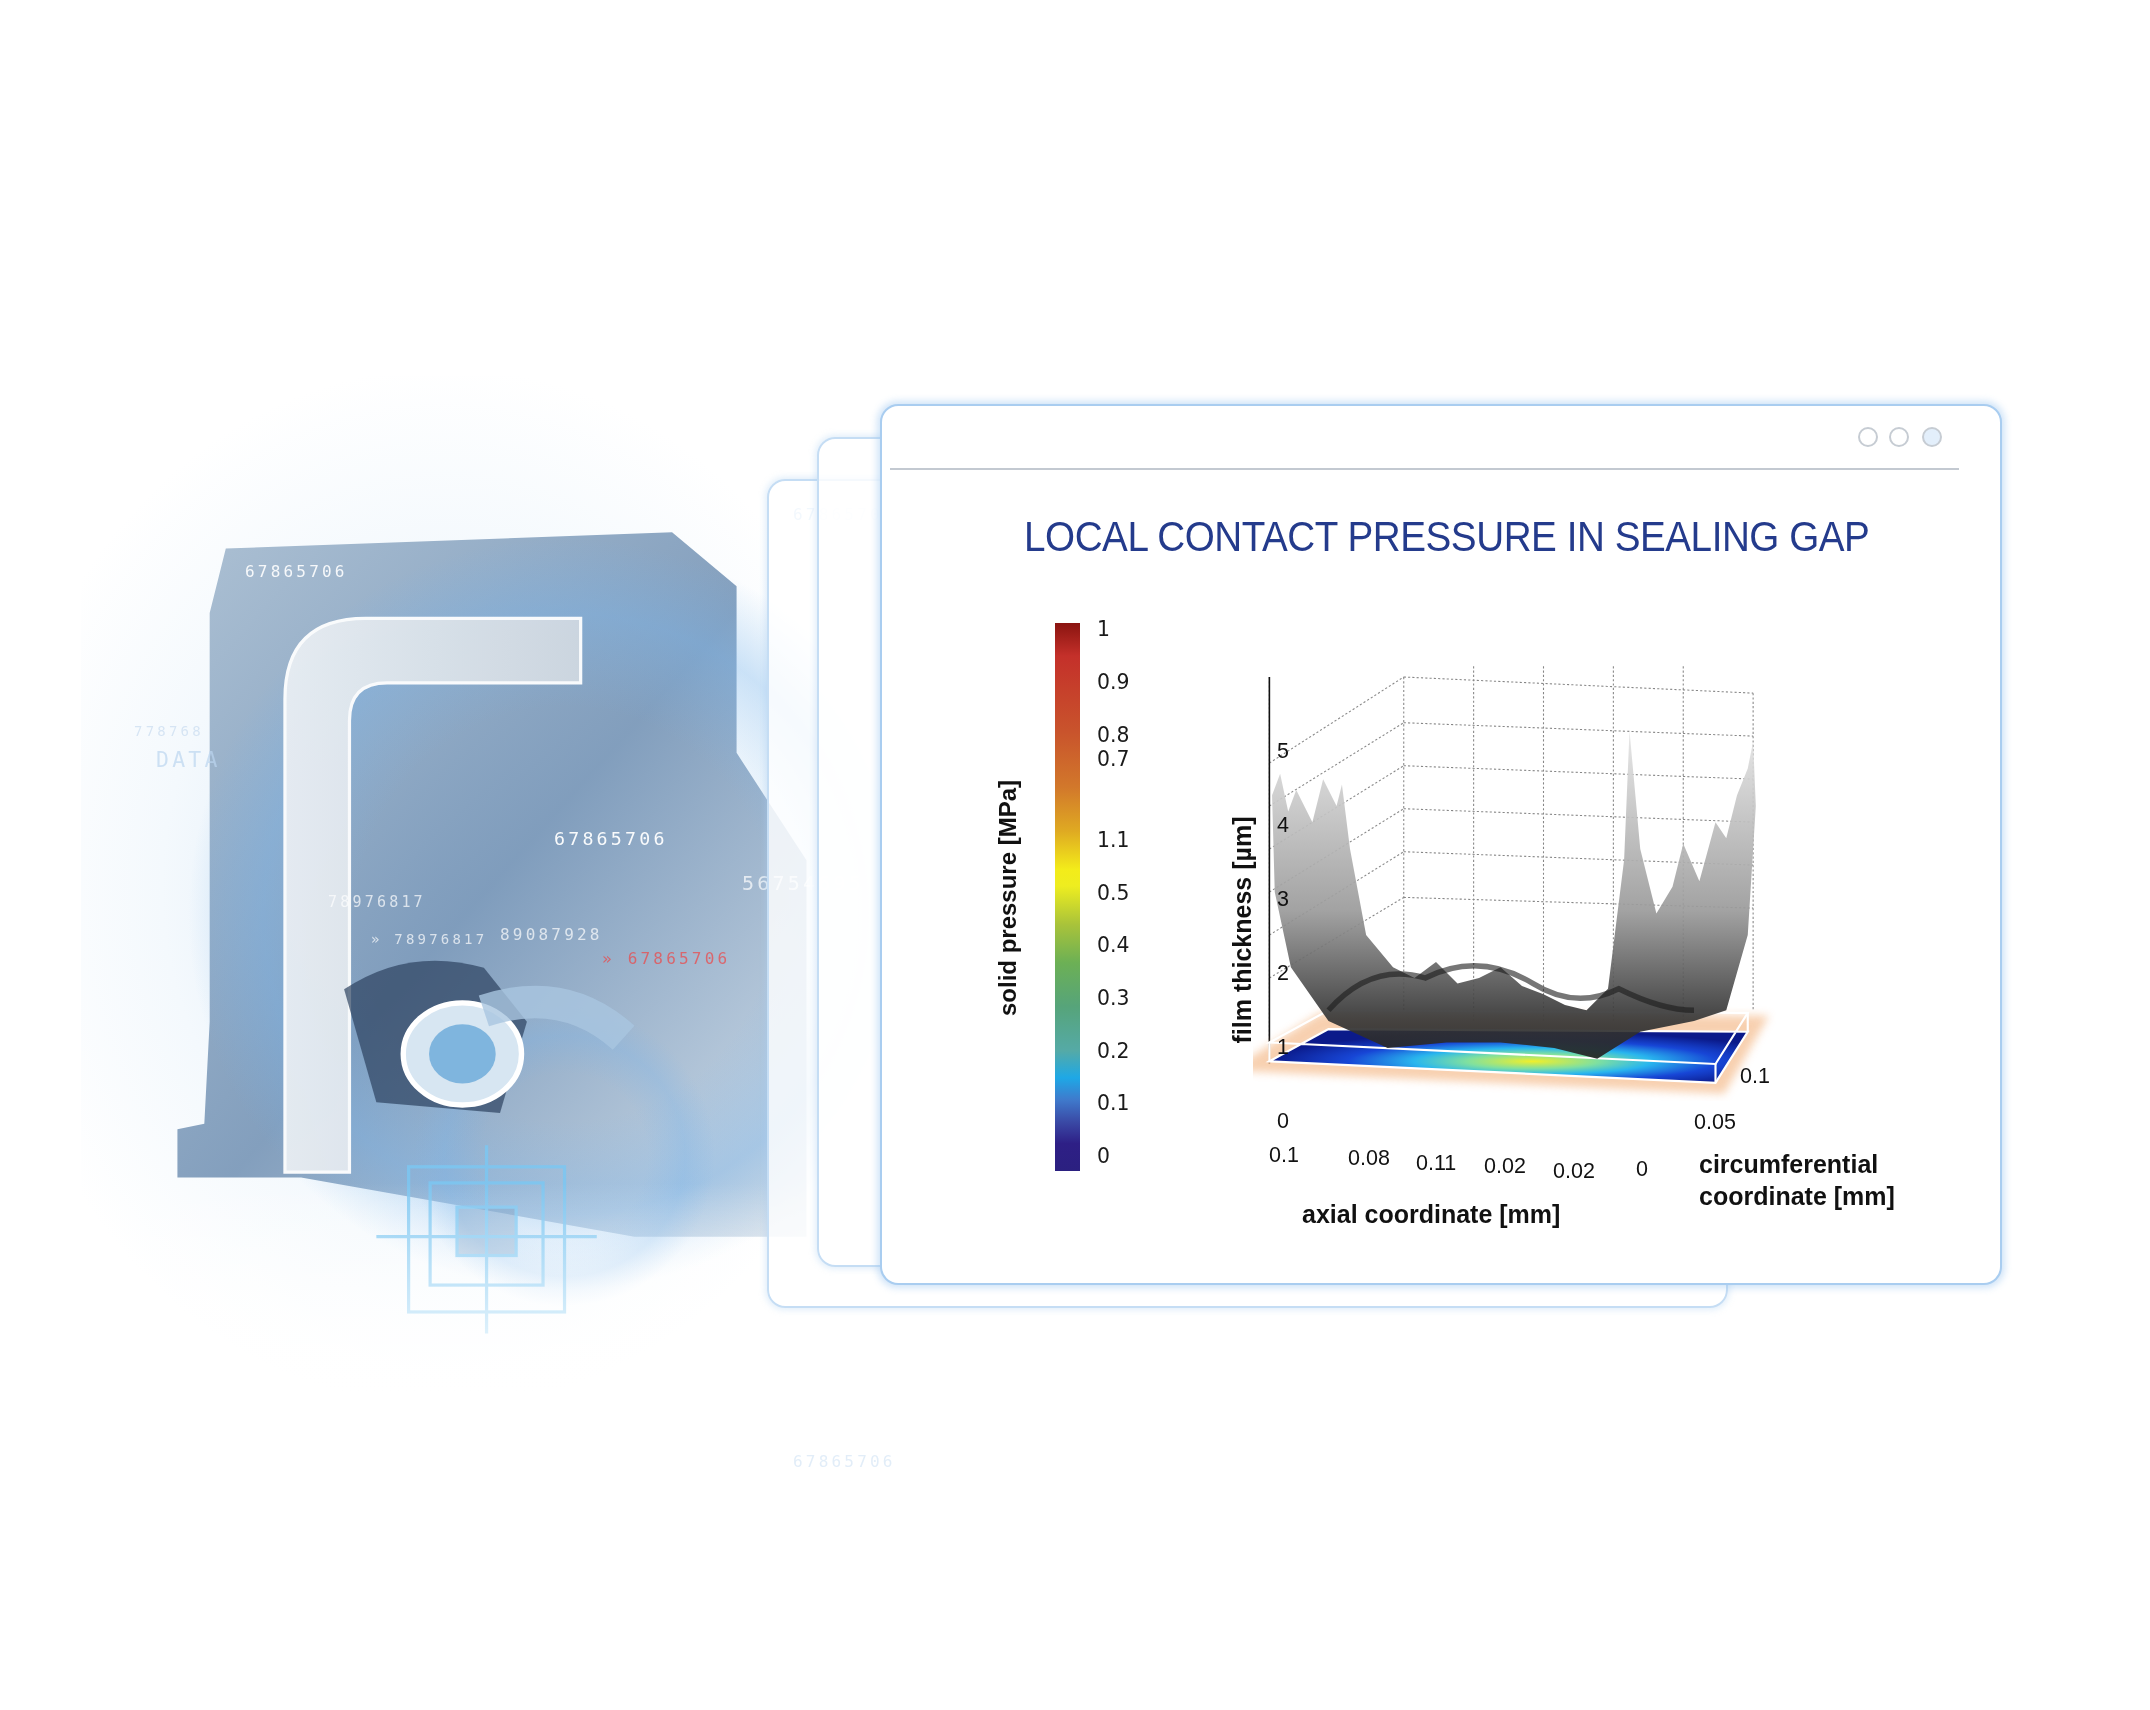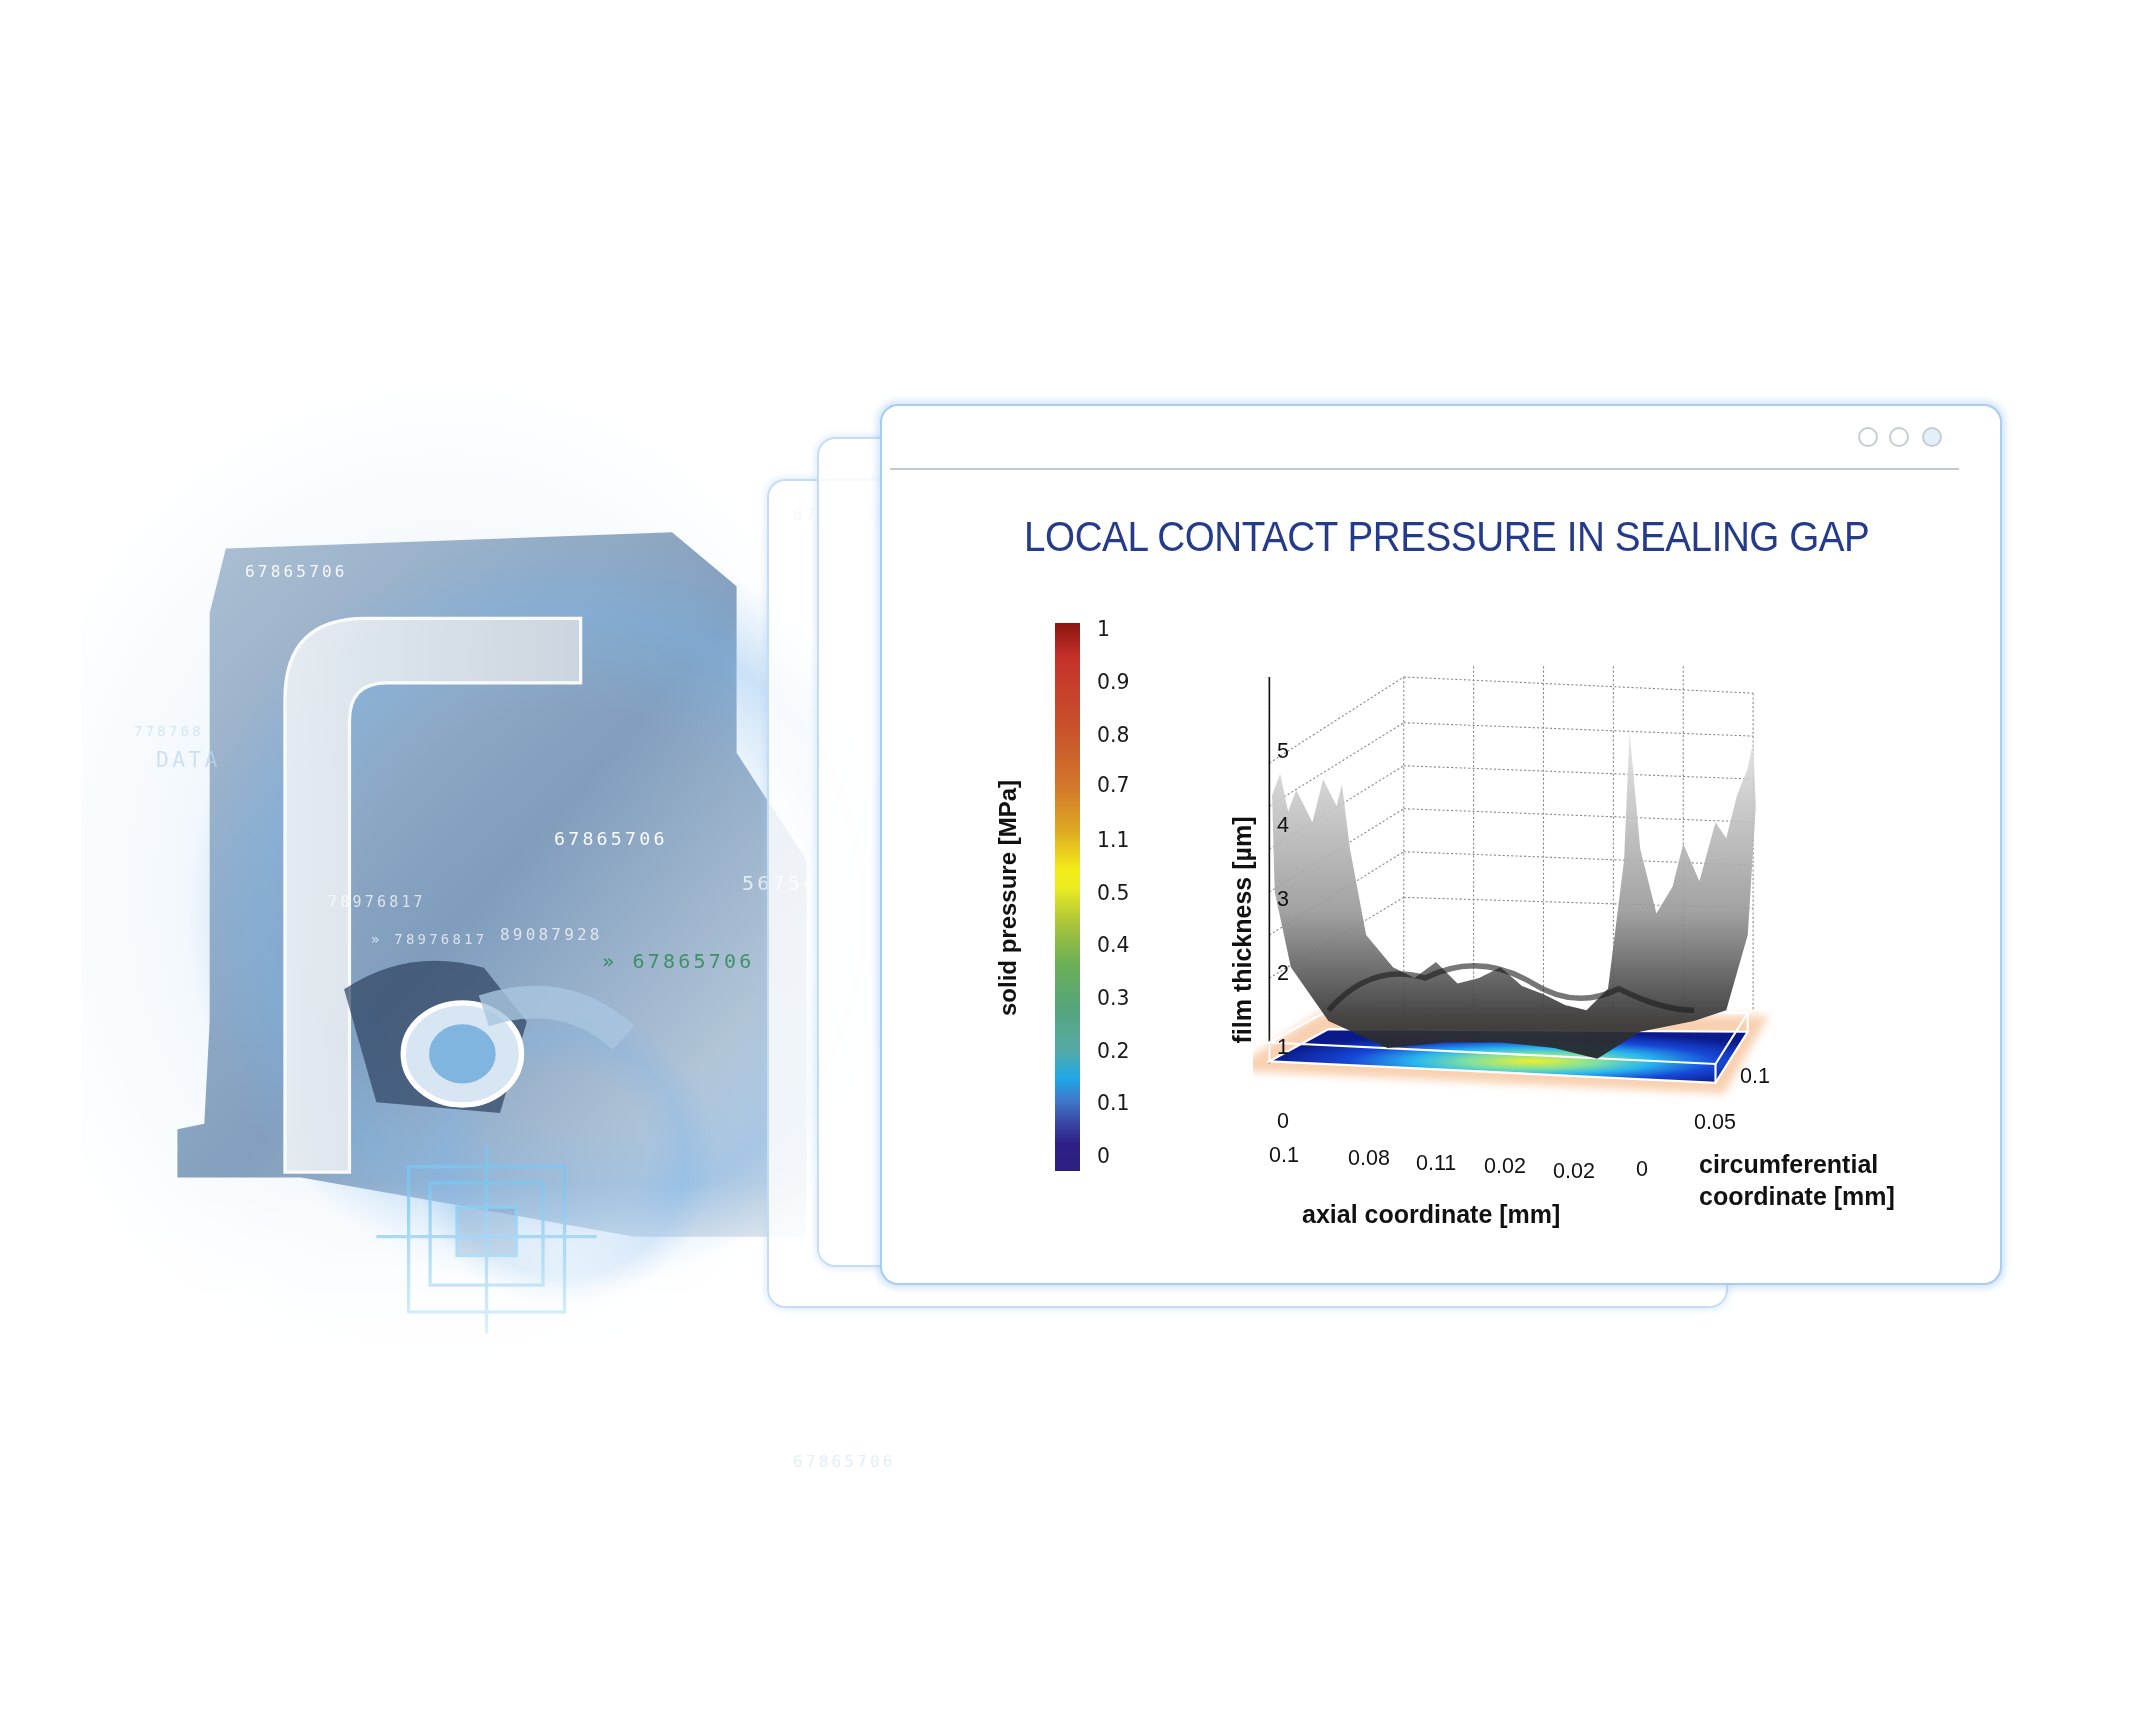--- a/index.html
+++ b/index.html
@@ -109,21 +109,21 @@
 
     <rect x="0" y="2200" width="1700" height="400" fill="url(#fadeBottom)"></rect>
   </svg>
   <div class="data-text" style="left:245px;top:562px;font-size:16px;color:#ffffff;opacity:0.9">67865706</div>
   <div class="data-text" style="left:156px;top:747px;font-size:21.5px;color:#bcd6f0">DATA</div>
   <div class="data-text" style="left:134px;top:723px;font-size:14px;color:#c9dcf0">778768</div>
   <div class="data-text" style="left:554px;top:828px;font-size:18.3px;color:#ffffff;opacity:0.95">67865706</div>
   <div class="data-text" style="left:742px;top:871px;font-size:20px;color:#ffffff">56754695</div>
   <div class="data-text" style="left:328px;top:893px;font-size:15px;color:#ffffff">78976817</div>
   <div class="data-text" style="left:500px;top:925px;font-size:16px;color:#ffffff">89087928</div>
-  <div class="data-text" style="left:602px;top:949px;font-size:20px;color:#15803d">» 67865706</div>
+  <div class="data-text" style="left:602px;top:949px;font-size:16px;color:#ef4444">» 67865706</div>
   <div class="data-text" style="left:371px;top:931px;font-size:14px;color:#ffffff">» 78976817</div>
   <div class="data-text" style="left:793px;top:505px;font-size:16px;color:#9cc4ec">67865706</div>
   <div class="data-text" style="left:793px;top:1452px;font-size:16px;color:#d6e6f6">67865706</div>
 </div>
 
 <div class="win back" style="left:767px;top:479px;width:957px;height:825px"></div>
 <div class="win back" style="left:817px;top:437px;width:909px;height:826px"></div>
 
 <div class="win" style="left:880px;top:404px;width:1118px;height:877px"></div>
 <div class="win-sep" style="left:890px;top:468px;width:1069px"></div>
@@ -131,21 +131,21 @@
 <div class="dot" style="left:1889px;top:427px"></div>
 <div class="dot active" style="left:1922px;top:427px"></div>
 
 <div class="title">LOCAL CONTACT PRESSURE IN SEALING GAP</div>
 
 <div class="colorbar"></div>
 <div class="axis-label" style="left:1008px;top:898px;transform:translate(-50%,-50%) rotate(-90deg);transform-origin:center;font-size:24px">solid pressure [MPa]</div>
 <div class="cb-tick" style="top:617px">1</div>
 <div class="cb-tick" style="top:670px">0.9</div>
 <div class="cb-tick" style="top:723px">0.8</div>
-<div class="cb-tick" style="top:773px">0.7</div>
+<div class="cb-tick" style="top:747px">0.7</div>
 <div class="cb-tick" style="top:828px">1.1</div>
 <div class="cb-tick" style="top:881px">0.5</div>
 <div class="cb-tick" style="top:933px">0.4</div>
 <div class="cb-tick" style="top:986px">0.3</div>
 <div class="cb-tick" style="top:1039px">0.2</div>
 <div class="cb-tick" style="top:1091px">0.1</div>
 <div class="cb-tick" style="top:1144px">0</div>
 
 <svg class="plot-svg" width="538" height="516" viewBox="0 0 1000 960">
   <defs>

